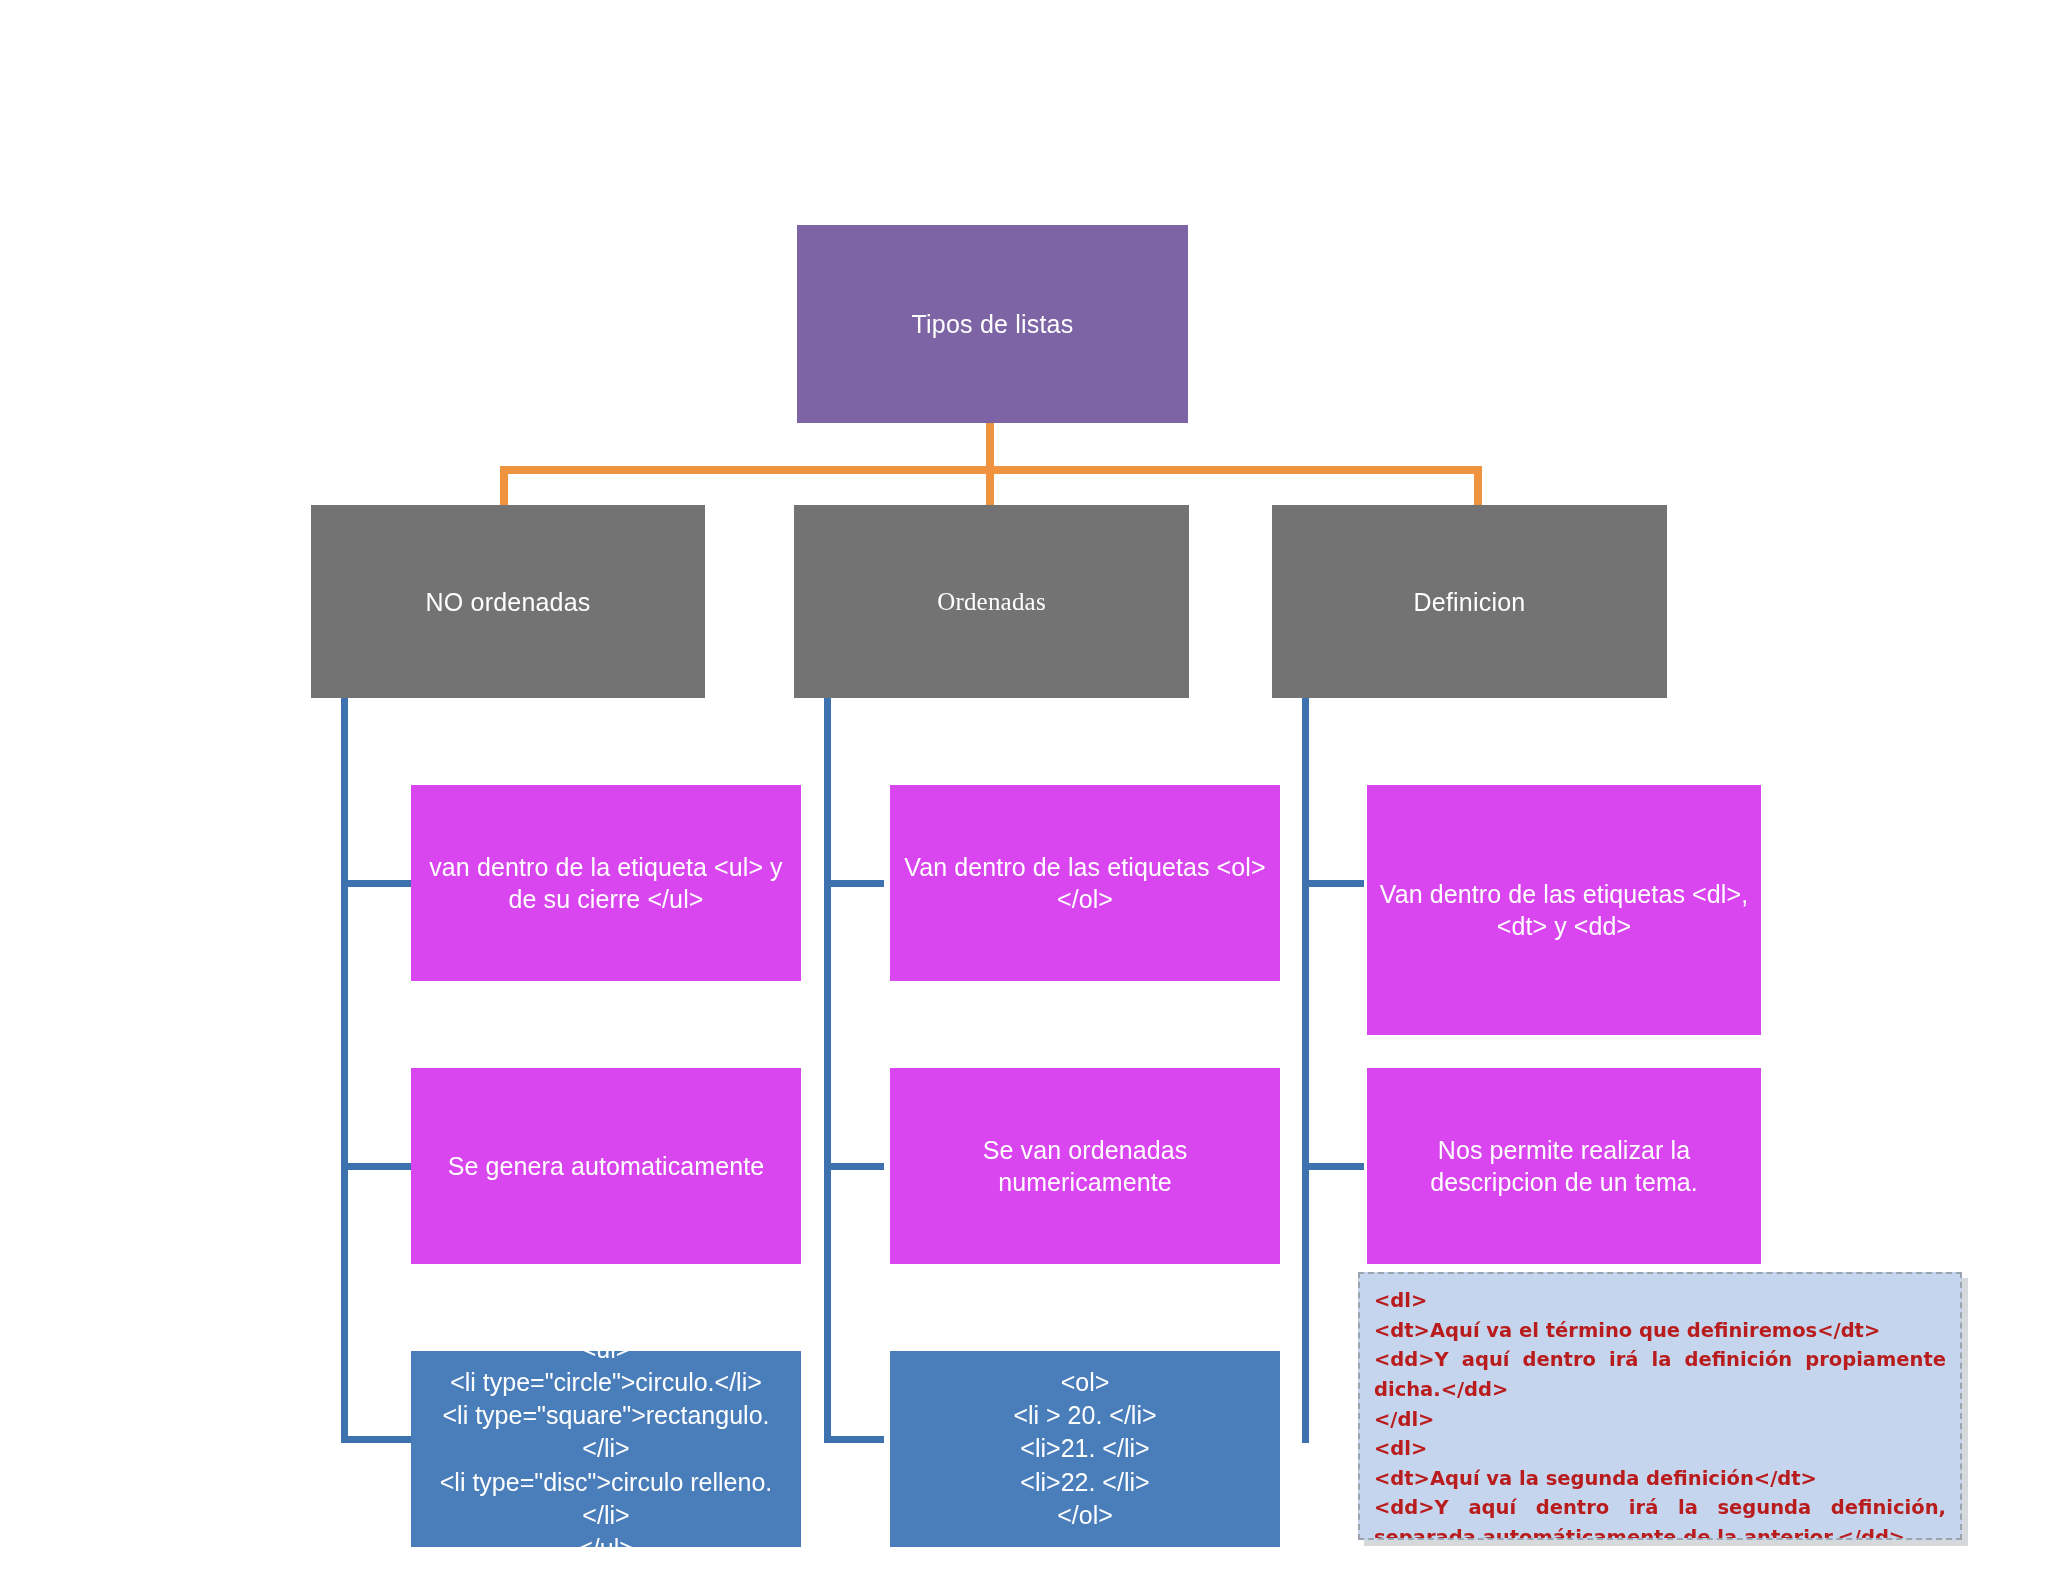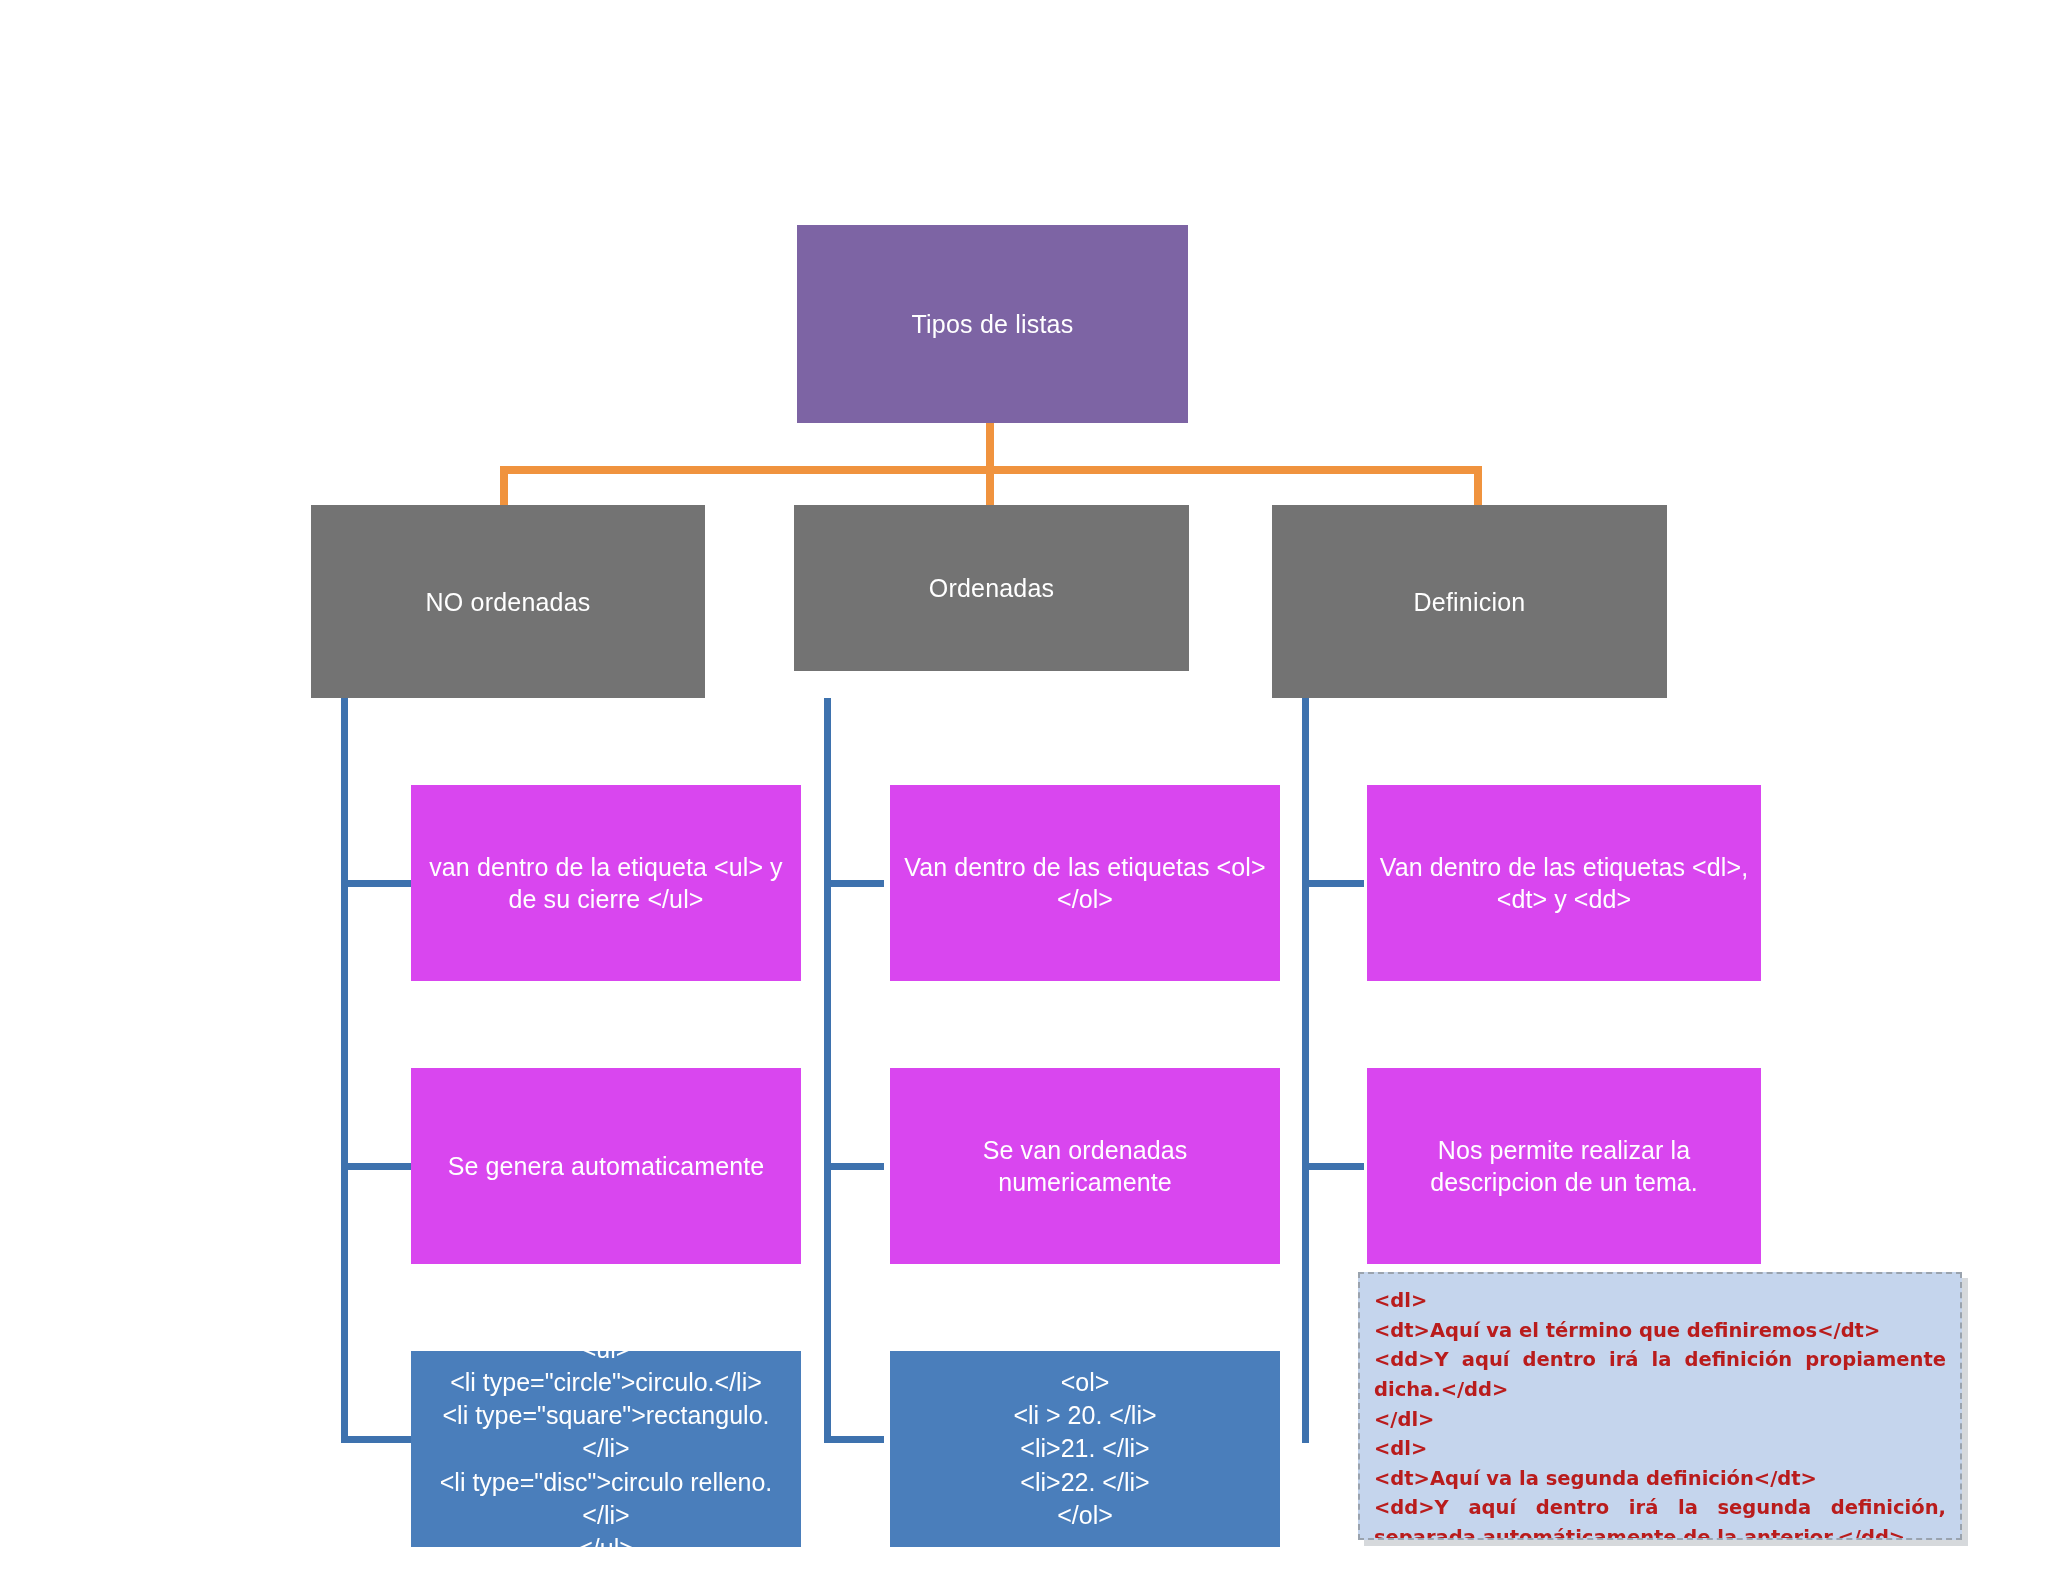--- a/index.html
+++ b/index.html
@@ -125,21 +125,21 @@
   <div class="conn" style="left:500px; top:466px; width:8px; height:44px;"></div>
 
   <div class="conn" style="left:986px; top:466px; width:8px; height:44px;"></div>
 
   <div class="conn" style="left:1474px; top:466px; width:8px; height:44px;"></div>
 
   <div class="node node-cat" style="left:311px; top:505px; width:394px; height:193px;">
     <span class="leaf-text">NO ordenadas</span>
   </div>
 
-  <div class="node node-cat" style="left:794px; top:505px; width:395px; height:166px;">
+  <div class="node node-cat" style="left:794px; top:505px; width:395px; height:193px;font-family:Liberation Serif, serif;">
     <span class="leaf-text">Ordenadas</span>
   </div>
 
   <div class="node node-cat" style="left:1272px; top:505px; width:395px; height:193px;">
     <span class="leaf-text">Definicion</span>
   </div>
 
   <div class="conn-blue" style="left:341px; top:698px; width:7px; height:745px;"></div>
   <div class="conn-blue" style="left:341px; top:880px; width:72px; height:7px;"></div>
   <div class="conn-blue" style="left:341px; top:1163px; width:72px; height:7px;"></div>
@@ -155,21 +155,21 @@
   <div class="conn-blue" style="left:1302px; top:1163px; width:62px; height:7px;"></div>
 
   <div class="node node-leaf" style="left:411px; top:785px; width:390px; height:196px;">
     <span class="leaf-text">van dentro de la etiqueta &lt;ul&gt; y de su cierre &lt;/ul&gt;</span>
   </div>
 
   <div class="node node-leaf" style="left:890px; top:785px; width:390px; height:196px;">
     <span class="leaf-text">Van dentro  de las etiquetas &lt;ol&gt; &lt;/ol&gt;</span>
   </div>
 
-  <div class="node node-leaf" style="left:1367px; top:785px; width:394px; height:196px;justify-content:flex-end;">
+  <div class="node node-leaf" style="left:1367px; top:785px; width:394px; height:250px;justify-content:flex-end;">
     <span class="leaf-text">Van dentro de las etiquetas &lt;dl&gt;, &lt;dt&gt; y &lt;dd&gt;</span>
   </div>
 
   <div class="node node-leaf" style="left:411px; top:1068px; width:390px; height:196px;">
     <span class="leaf-text">Se genera automaticamente</span>
   </div>
 
   <div class="node node-leaf" style="left:890px; top:1068px; width:390px; height:196px;">
     <span class="leaf-text">Se van ordenadas numericamente</span>
   </div>

